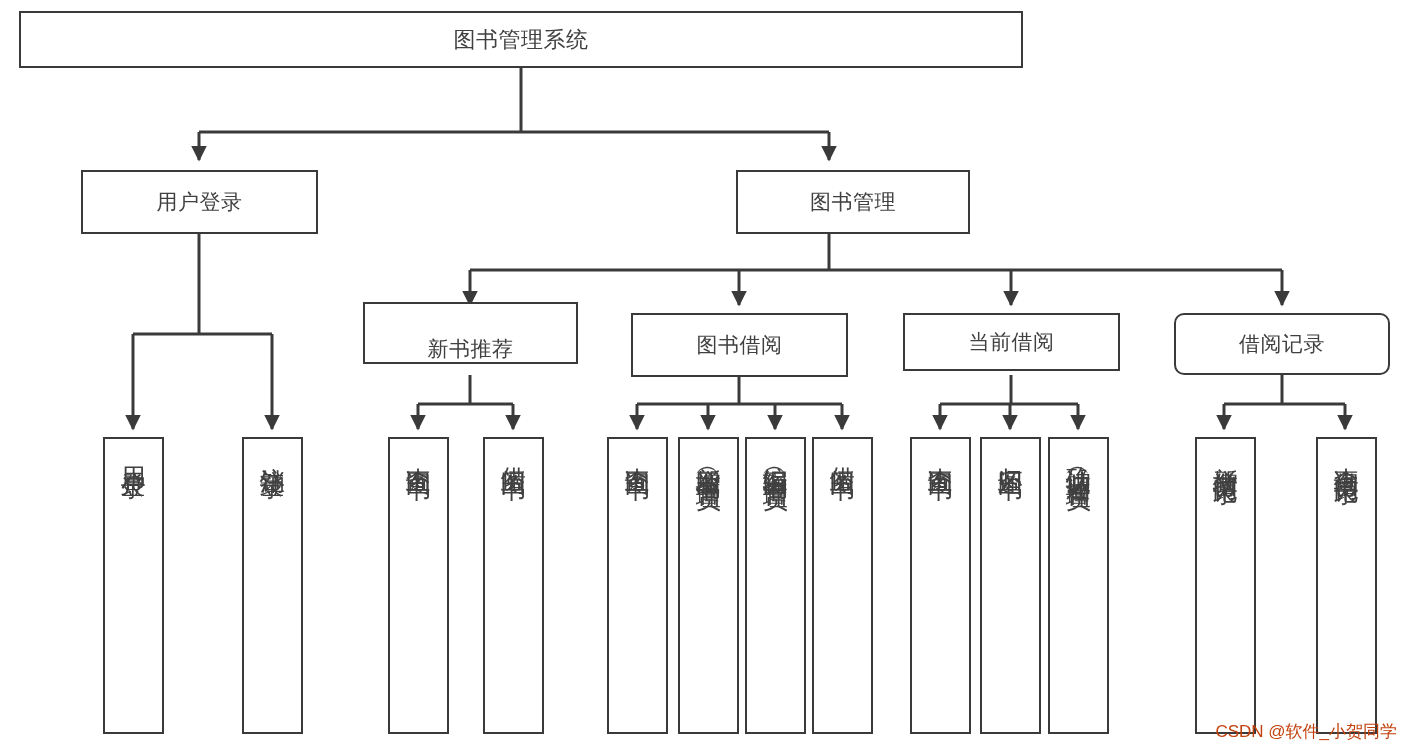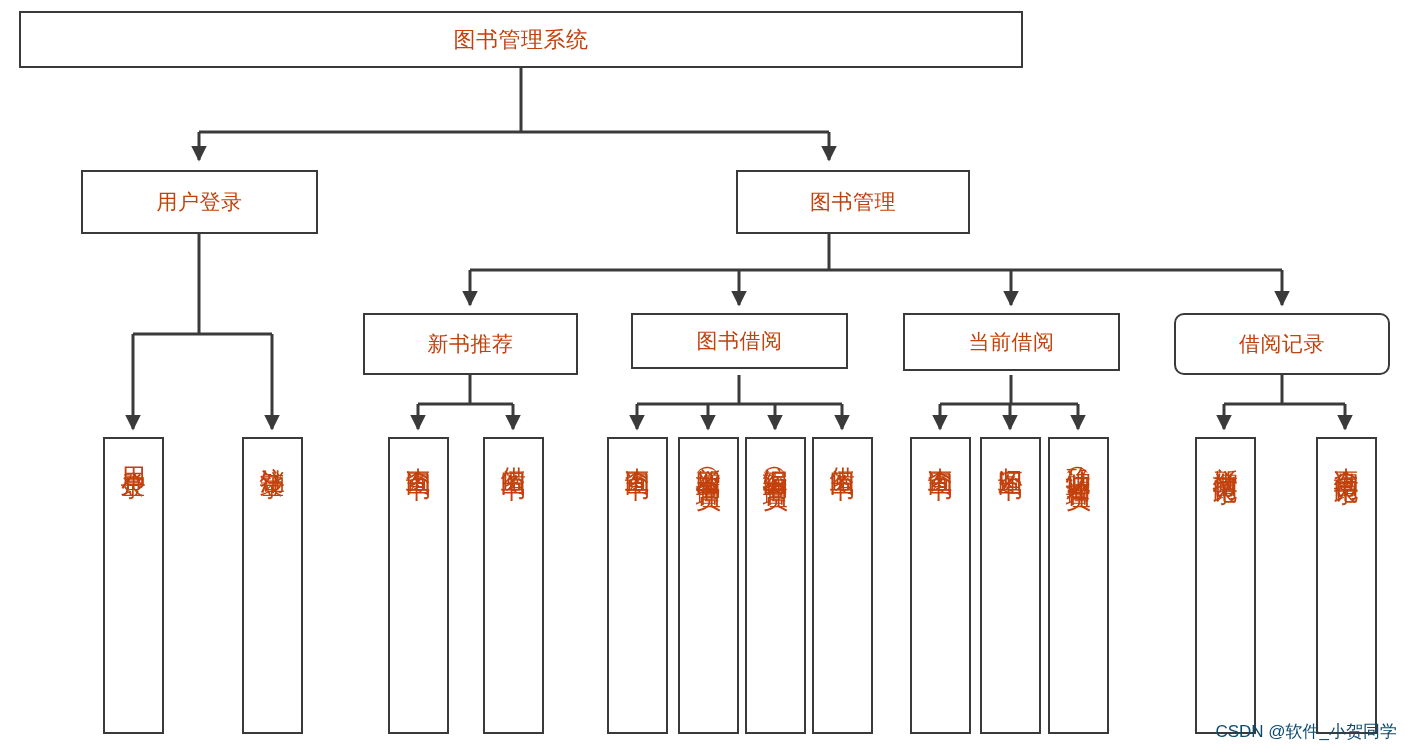--- a/index.html
+++ b/index.html
@@ -26,21 +26,21 @@
     pointer-events: none;
   }
   .node {
     position: absolute;
     box-sizing: border-box;
     border: 2.5px solid #3a3a3a;
     background: #ffffff;
     display: flex;
     align-items: center;
     justify-content: center;
-    color: #c2410c;
+    color: #404040;
     z-index: 2;
   }
   .node .label {
     display: block;
     text-align: center;
     line-height: 1.18;
     letter-spacing: 0.5px;
   }
   .node.horiz .label {
     writing-mode: horizontal-tb;
@@ -59,21 +59,21 @@
     text-orientation: upright;
     font-size: 25px;
     line-height: 1.05;
     letter-spacing: 3px;
   }
   #watermark {
     position: absolute;
     right: 8px;
     bottom: 4px;
     font-size: 17px;
-    color: #0c4a6e;
+    color: #c2410c;
     white-space: nowrap;
     z-index: 3;
     font-family: "Liberation Sans", "DejaVu Sans", sans-serif;
   }
 </style>
 </head>
 <body>
 
 <div id="canvas">
 
@@ -132,25 +132,25 @@
   </div>
 
   <div class="node horiz" style="left:81px; top:170px; width:237px; height:64px;">
     <span class="label">用户登录</span>
   </div>
 
   <div class="node horiz" style="left:712px; top:170px; width:234px; height:64px;margin-left:24px;">
     <span class="label">图书管理</span>
   </div>
 
-  <div class="node horiz" style="left:363px; top:313px; width:215px; height:62px;">
+  <div class="node horiz" style="left:363px; top:302px; width:215px; height:62px;align-items:flex-end;">
     <span class="label">新书推荐</span>
   </div>
 
-  <div class="node horiz" style="left:631px; top:313px; width:217px; height:56px;">
+  <div class="node horiz" style="left:631px; top:313px; width:217px; height:64px;">
     <span class="label">图书借阅</span>
   </div>
 
   <div class="node horiz" style="left:903px; top:313px; width:217px; height:58px;">
     <span class="label">当前借阅</span>
   </div>
 
   <div class="node horiz" style="left:1174px; top:313px; width:216px; height:62px;border-radius:10px;">
     <span class="label">借阅记录</span>
   </div>

